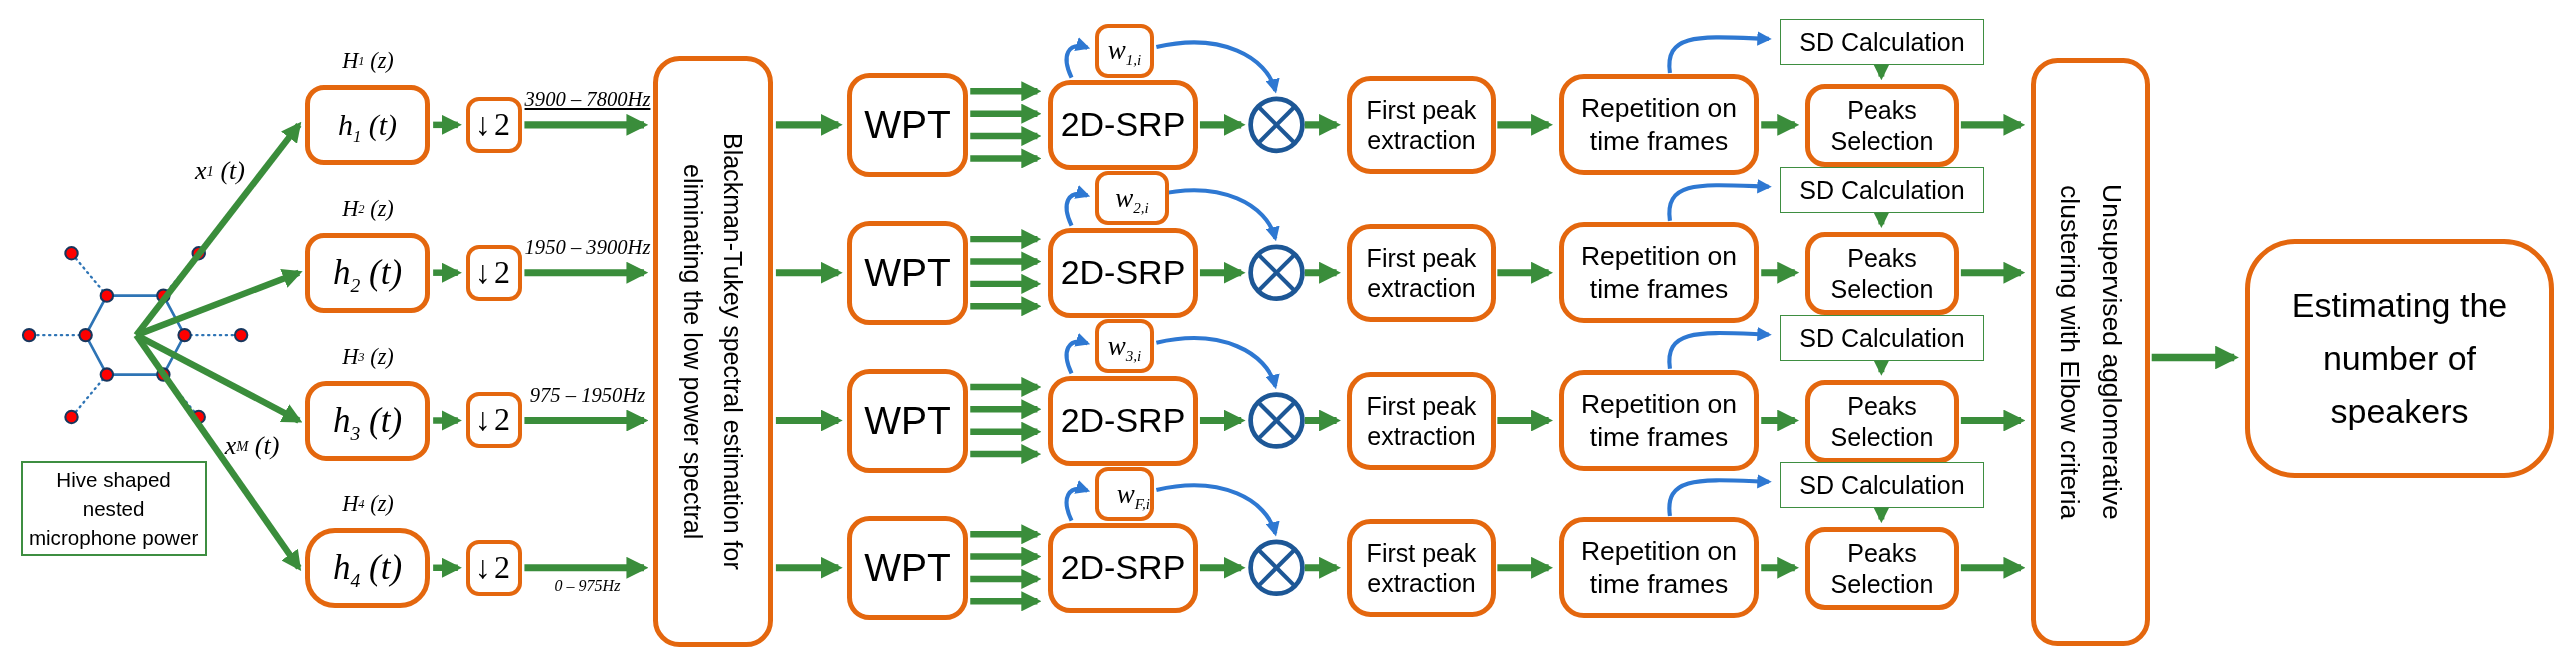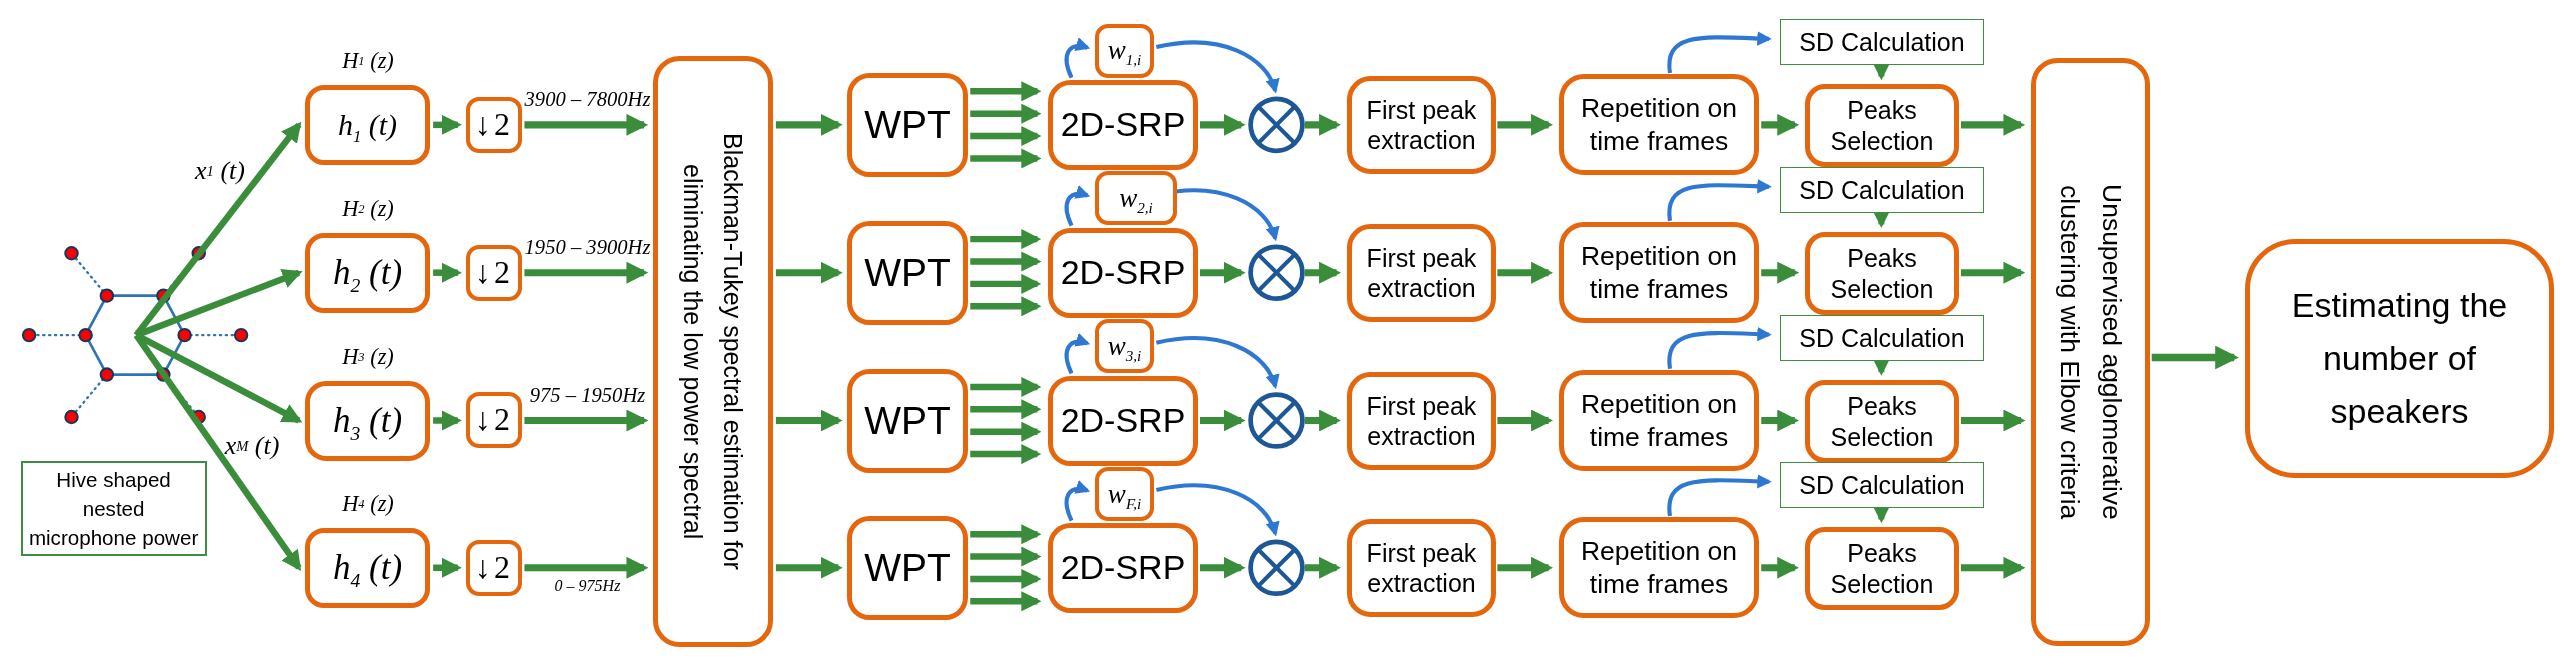--- a/index.html
+++ b/index.html
@@ -171,21 +171,21 @@
     <div>number of</div>
     <div>speakers</div>
   </div>
 <div class="lbl serifm nowrap" style="left: 303px; top: 47px; width: 130px; height: 27px; font-size: 22.4px;"><span>H</span><sub>1</sub>&nbsp;<span>(z)</span></div>
     <div class="obox" style="left: 305px; top: 85px; width: 125px; height: 80px; border-radius: 19px; font-size: 30px;">
       <span class="serifm nowrap"><span>h</span><sub>1</sub>&nbsp;<span>(t)</span></span>
     </div>
     <div class="obox" style="left: 466px; top: 97px; width: 56px; height: 56px; border-radius: 13px; border-width: 4.7px; font-size: 32px; letter-spacing: 2.9px;">
       <span class="serifm" style="font-style:normal;">↓2</span>
     </div>
-    <div class="lbl serifm nowrap" style="left: 512px; top: 86px; width: 151px; height: 26px; font-size: 20.6px;">
+    <div class="lbl serifm nowrap" style="left: 512px; top: 86px; width: 151px; height: 26px; font-size: 20.6px; text-decoration: underline;">
       <span>3900 – 7800Hz</span>
     </div>
     <div class="obox" style="left: 847px; top: 73px; width: 121px; height: 104px; border-radius: 22.4px; font-size: 39px; font-weight: 500;">
       <span>WPT</span>
     </div>
     <div class="obox" style="left: 1048px; top: 80px; width: 150px; height: 90px; border-radius: 22.4px; font-size: 34px; font-weight: 500;">
       <span class="nowrap">2D-SRP</span>
     </div>
     <div class="obox" style="left: 1095px; top: 23.6px; width: 59px; height: 54px; border-radius: 13px; border-width: 4.7px; font-size: 27px;">
       <span class="serifm nowrap"><span>w</span><sub>1,i</sub></span>
@@ -214,21 +214,21 @@
     </div>
     <div class="lbl serifm nowrap" style="left: 512px; top: 234px; width: 151px; height: 26px; font-size: 20.6px;">
       <span>1950 – 3900Hz</span>
     </div>
     <div class="obox" style="left: 847px; top: 221px; width: 121px; height: 104px; border-radius: 22.4px; font-size: 39px; font-weight: 500;">
       <span>WPT</span>
     </div>
     <div class="obox" style="left: 1048px; top: 228px; width: 150px; height: 90px; border-radius: 22.4px; font-size: 34px; font-weight: 500;">
       <span class="nowrap">2D-SRP</span>
     </div>
-    <div class="obox" style="left: 1095px; top: 171px; width: 82px; height: 54px; border-radius: 13px; border-width: 4.7px; font-size: 27px; text-align: right;">
+    <div class="obox" style="left: 1095px; top: 171px; width: 74px; height: 54px; border-radius: 13px; border-width: 4.7px; font-size: 27px; text-align: right;">
       <span class="serifm nowrap"><span>w</span><sub>2,i</sub></span>
     </div>
     <div class="obox" style="left: 1347px; top: 224px; width: 149px; height: 98px; border-radius: 23.6px; font-size: 25px;">
       <div>First peak</div>
       <div>extraction</div>
     </div>
     <div class="obox" style="left: 1559px; top: 222px; width: 200px; height: 101px; border-radius: 25px; font-size: 26.5px;">
       <div>Repetition on</div>
       <div>time frames</div>
     </div>
@@ -267,36 +267,36 @@
       <div>time frames</div>
     </div>
     <div class="gbox" style="left: 1780px; top: 315px; width: 204px; height: 46px; font-size: 25px;">
       <span class="nowrap">SD Calculation</span>
     </div>
     <div class="obox" style="left: 1805px; top: 380px; width: 154px; height: 83px; border-radius: 20px; font-size: 25px;">
       <div>Peaks</div>
       <div>Selection</div>
     </div>
     <div class="lbl serifm nowrap" style="left: 303px; top: 490px; width: 130px; height: 27px; font-size: 22.4px;"><span>H</span><sub>4</sub>&nbsp;<span>(z)</span></div>
-    <div class="obox" style="left: 305px; top: 528px; width: 125px; height: 80px; border-radius: 19px; font-size: 35px;">
+    <div class="obox" style="left: 305px; top: 528px; width: 125px; height: 80px; border-radius: 30px; font-size: 35px;">
       <span class="serifm nowrap"><span>h</span><sub>4</sub>&nbsp;<span>(t)</span></span>
     </div>
     <div class="obox" style="left: 466px; top: 540px; width: 56px; height: 56px; border-radius: 13px; border-width: 4.7px; font-size: 32px; letter-spacing: 2.9px;">
       <span class="serifm" style="font-style:normal;">↓2</span>
     </div>
     <div class="lbl serifm nowrap" style="left: 512px; top: 529px; width: 151px; height: 26px; font-size: 16px; margin-top: 44px;">
       <span>0 – 975Hz</span>
     </div>
     <div class="obox" style="left: 847px; top: 516px; width: 121px; height: 104px; border-radius: 22.4px; font-size: 39px; font-weight: 500;">
       <span>WPT</span>
     </div>
     <div class="obox" style="left: 1048px; top: 523px; width: 150px; height: 90px; border-radius: 22.4px; font-size: 34px; font-weight: 500;">
       <span class="nowrap">2D-SRP</span>
     </div>
-    <div class="obox" style="left: 1095px; top: 467px; width: 59px; height: 54px; border-radius: 13px; border-width: 4.7px; font-size: 27px;">
+    <div class="obox" style="left: 1095px; top: 467px; width: 59px; height: 54px; border-radius: 13px; border-width: 4.7px; font-size: 27px; align-items: flex-end;">
       <span class="serifm nowrap"><span>w</span><sub>F,i</sub></span>
     </div>
     <div class="obox" style="left: 1347px; top: 519px; width: 149px; height: 98px; border-radius: 23.6px; font-size: 25px;">
       <div>First peak</div>
       <div>extraction</div>
     </div>
     <div class="obox" style="left: 1559px; top: 517px; width: 200px; height: 101px; border-radius: 25px; font-size: 26.5px;">
       <div>Repetition on</div>
       <div>time frames</div>
     </div>

